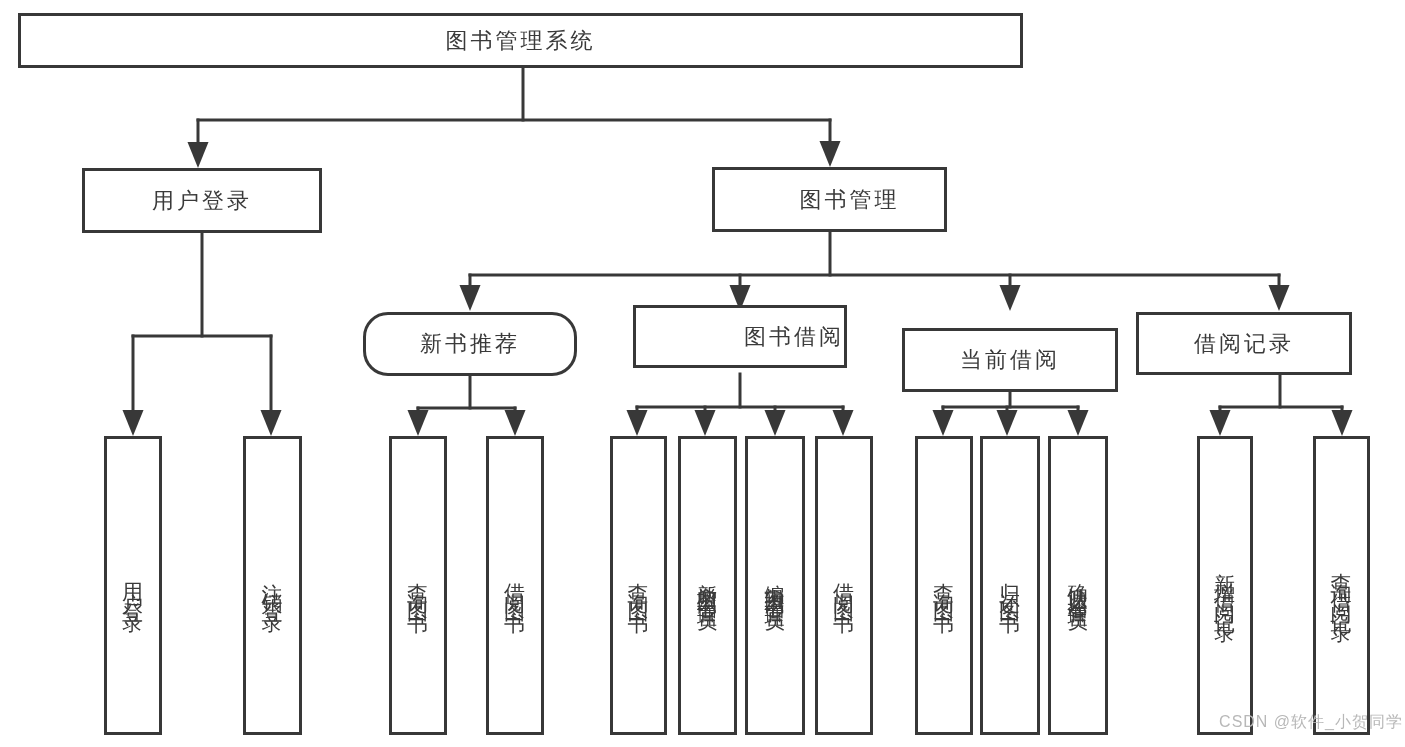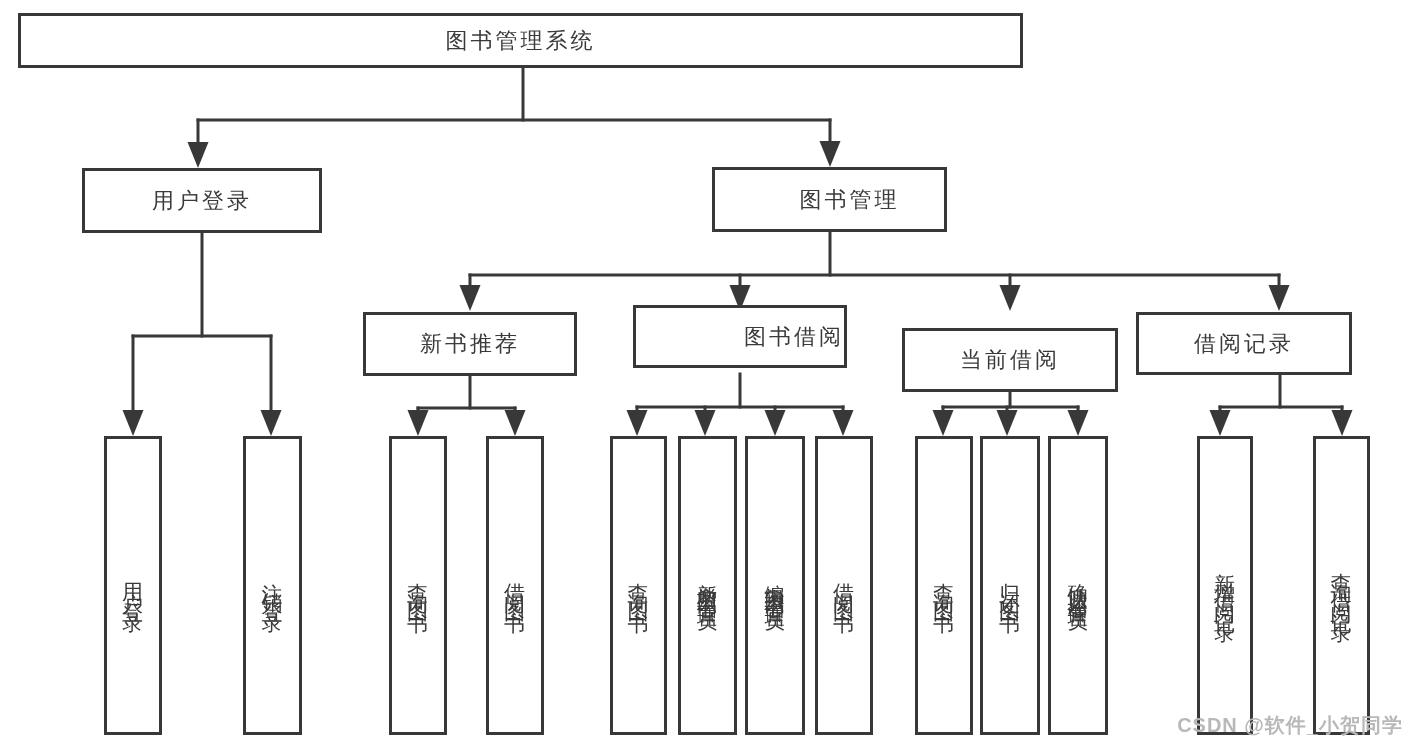--- a/index.html
+++ b/index.html
@@ -46,25 +46,24 @@
     writing-mode:vertical-rl;
     text-orientation:mixed;
     letter-spacing:10px;
     line-height:1;
     white-space:nowrap;
   }
   .leaf.long .vtext{letter-spacing:4px;font-size:20px;}
   .watermark{
     position:absolute;
     right:2px;top:712px;
-    font-size:20px;
+    font-size:16px;
     letter-spacing:1px;
     color:var(--wm);
     white-space:nowrap;
-    font-weight:bold;
   }
 </style>
 </head>
 <body>
 
 <div class="stage">
 
   <svg class="connectors" width="1405" height="747" viewBox="0 0 1405 747" xmlns="http://www.w3.org/2000/svg">
     <g>
       <path d="M523 67 V120"></path>
@@ -138,21 +137,21 @@
     <span>图书管理系统</span>
   </div>
 
   <div class="node" style="left:82px;top:168px;width:240px;height:65px;">
     <span>用户登录</span>
   </div>
   <div class="node" style="left:712px;top:167px;width:235px;height:65px;padding-left:40px;">
     <span>图书管理</span>
   </div>
 
-  <div class="node" style="left:363px;top:312px;width:214px;height:64px;">
+  <div class="node" style="left:363px;top:312px;width:214px;height:64px;border-radius:25px;">
     <span>新书推荐</span>
   </div>
   <div class="node" style="left:633px;top:305px;width:214px;height:63px;justify-content:flex-end;">
     <span>图书借阅</span>
   </div>
   <div class="node" style="left:902px;top:312px;width:216px;height:64px;margin-top:16px;">
     <span>当前借阅</span>
   </div>
   <div class="node" style="left:1136px;top:312px;width:216px;height:63px;">
     <span>借阅记录</span>

